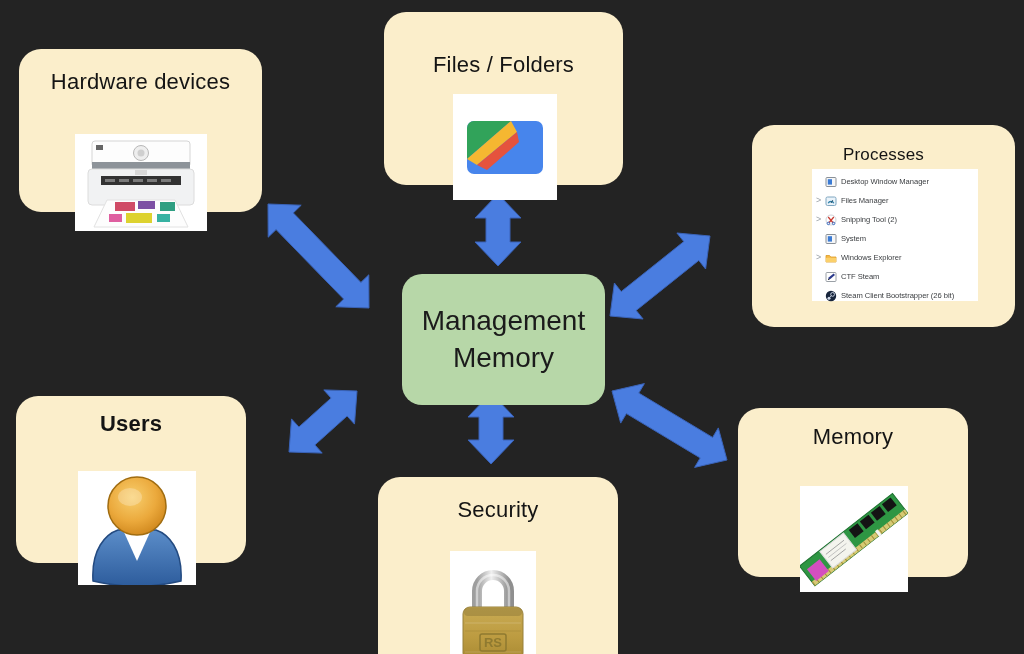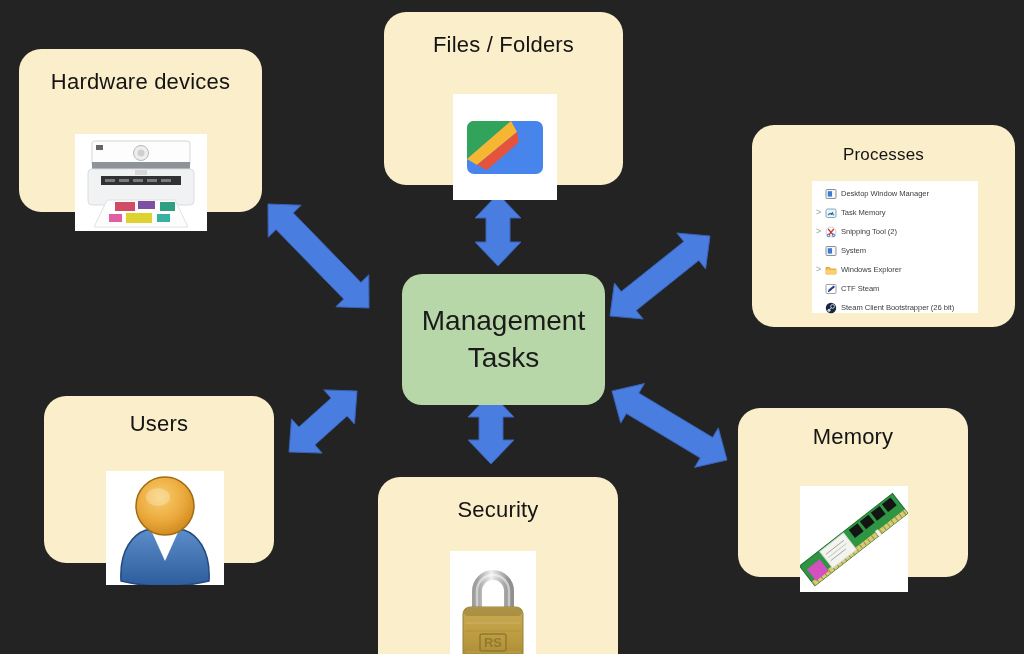--- a/index.html
+++ b/index.html
@@ -7,50 +7,50 @@
     position:relative;width:1024px;height:654px;overflow:hidden;
     background:#232323;font-family:"Liberation Sans",sans-serif;
   }
   .arrows-layer{position:absolute;left:0;top:0;width:1024px;height:654px;}
   .arrow{fill:#4a7de0;stroke:#3a63b8;stroke-width:1;}
   .box{position:absolute;background:#fbeecb;border-radius:22px;}
   .box .title{
     text-align:center;font-size:22px;color:#141414;padding-top:20px;
     letter-spacing:0.2px;
   }
-  #box-files .title{padding-top:20px;}
+  #box-files .title{padding-top:40px;}
   #box-processes .title{padding-top:20px;font-size:17px;}
   #box-memory .title{padding-top:16px;}
   #box-users .title{padding-top:15px;}
   .imgwrap{position:absolute;background:#ffffff;margin-top:28px;}
   .center-box{
     position:absolute;left:402px;top:274px;width:203px;height:131px;
     background:#b7d7a8;border-radius:20px;
     display:flex;align-items:center;justify-content:center;
   }
   .center-box .label{
     text-align:center;font-size:28px;line-height:1.32;color:#1b1b1b;
     padding:0 24px;
   }
   
   #box-hardware {left:19px;  top:49px;  width:243px; height:163px;}
   #box-files    {left:384px; top:12px;  width:239px; height:173px;}
   #box-processes{left:752px; top:125px; width:263px; height:202px;}
-  #box-users    {left:44px;  top:396px; width:230px; height:167px;}
+  #box-users    {left:16px;  top:396px; width:230px; height:167px;font-weight:bold;}
   #box-security {left:378px; top:477px; width:240px; height:204px;}
   #box-memory   {left:738px; top:408px; width:230px; height:169px;}
   
   #img-hardware {left:56px; top:57px; width:132px; height:97px;}
   #img-files    {left:69px; top:54px; width:104px; height:106px;}
   #img-users    {left:62px; top:47px; width:118px; height:114px;}
   #img-security {left:72px; top:46px; width:86px;  height:115px;}
   #img-memory   {left:62px; top:50px; width:108px; height:106px;}
   
   .proc-panel{
-    position:absolute;left:60px;top:56px;width:166px;height:132px;
+    position:absolute;left:60px;top:44px;width:166px;height:132px;
     background:#ffffff;padding:3px 0 0 4px;box-sizing:border-box;
   }
   .proc-row{
     display:flex;align-items:center;height:19px;white-space:nowrap;
   }
   .proc-chev{
     width:9px;flex:0 0 9px;font-size:9px;color:#9aa0a6;line-height:19px;
     text-align:left;
   }
   .proc-ico{width:12px;height:12px;flex:0 0 12px;margin-right:4px;}
@@ -128,21 +128,21 @@
         <span class="proc-label">Desktop Window Manager</span>
       </div>
 
       <div class="proc-row">
         <span class="proc-chev">&gt;</span>
         <svg class="proc-ico" viewBox="0 0 12 12">
           <rect x="1" y="2" width="10" height="8.5" rx="1.5" fill="#eaf3fa" stroke="#7fa6c0"></rect>
           <path d="M3.2,8.2 A3,3 0 0 1 8.8,8.2" fill="none" stroke="#2e7fa8" stroke-width="1.2"></path>
           <line x1="6" y1="8" x2="7.8" y2="5.2" stroke="#1d4e66" stroke-width="1"></line>
         </svg>
-        <span class="proc-label">Task Memory</span>
+        <span class="proc-label">Files Manager</span>
       </div>
 
       <div class="proc-row">
         <span class="proc-chev">&gt;</span>
         <svg class="proc-ico" viewBox="0 0 12 12">
           <circle cx="6" cy="6" r="5" fill="#ffffff" stroke="#d0d4da"></circle>
           <line x1="3.2" y1="3" x2="8.2" y2="9" stroke="#c8392f" stroke-width="1.2"></line>
           <line x1="8.8" y1="3" x2="3.8" y2="9" stroke="#c8392f" stroke-width="1.2"></line>
           <circle cx="3.4" cy="9.4" r="1.3" fill="none" stroke="#3c6fc4" stroke-width="1"></circle>
           <circle cx="8.6" cy="9.4" r="1.3" fill="none" stroke="#3c6fc4" stroke-width="1"></circle>
@@ -261,16 +261,16 @@
           <line x1="-31" y1="-6" x2="-8" y2="-6" stroke="#999999" stroke-width="0.8"></line>
           <line x1="-31" y1="-2" x2="-8" y2="-2" stroke="#bbbbbb" stroke-width="0.8"></line>
           <line x1="-31" y1="2" x2="-12" y2="2" stroke="#999999" stroke-width="0.8"></line>
           <rect x="-55" y="-6" width="16" height="15" fill="#d44fc0"></rect>
         </g>
       </svg>
     </div>
   </div>
 
   <div class="center-box">
-    <div class="label">Management Tasks</div>
+    <div class="label">Management Memory</div>
   </div>
 
 </div>
 
 </body></html>

